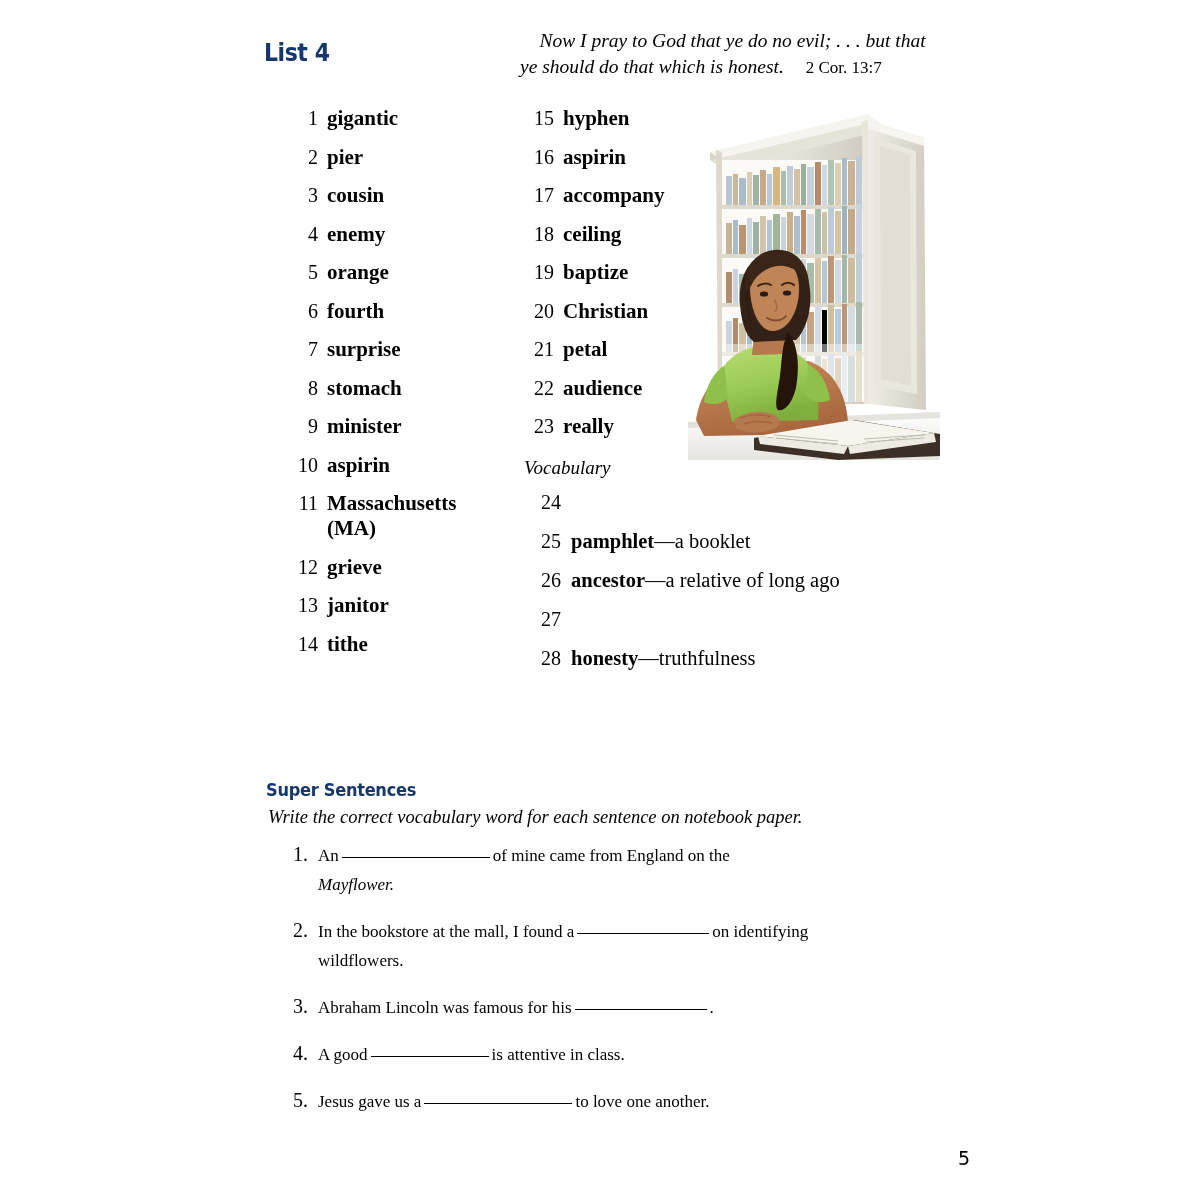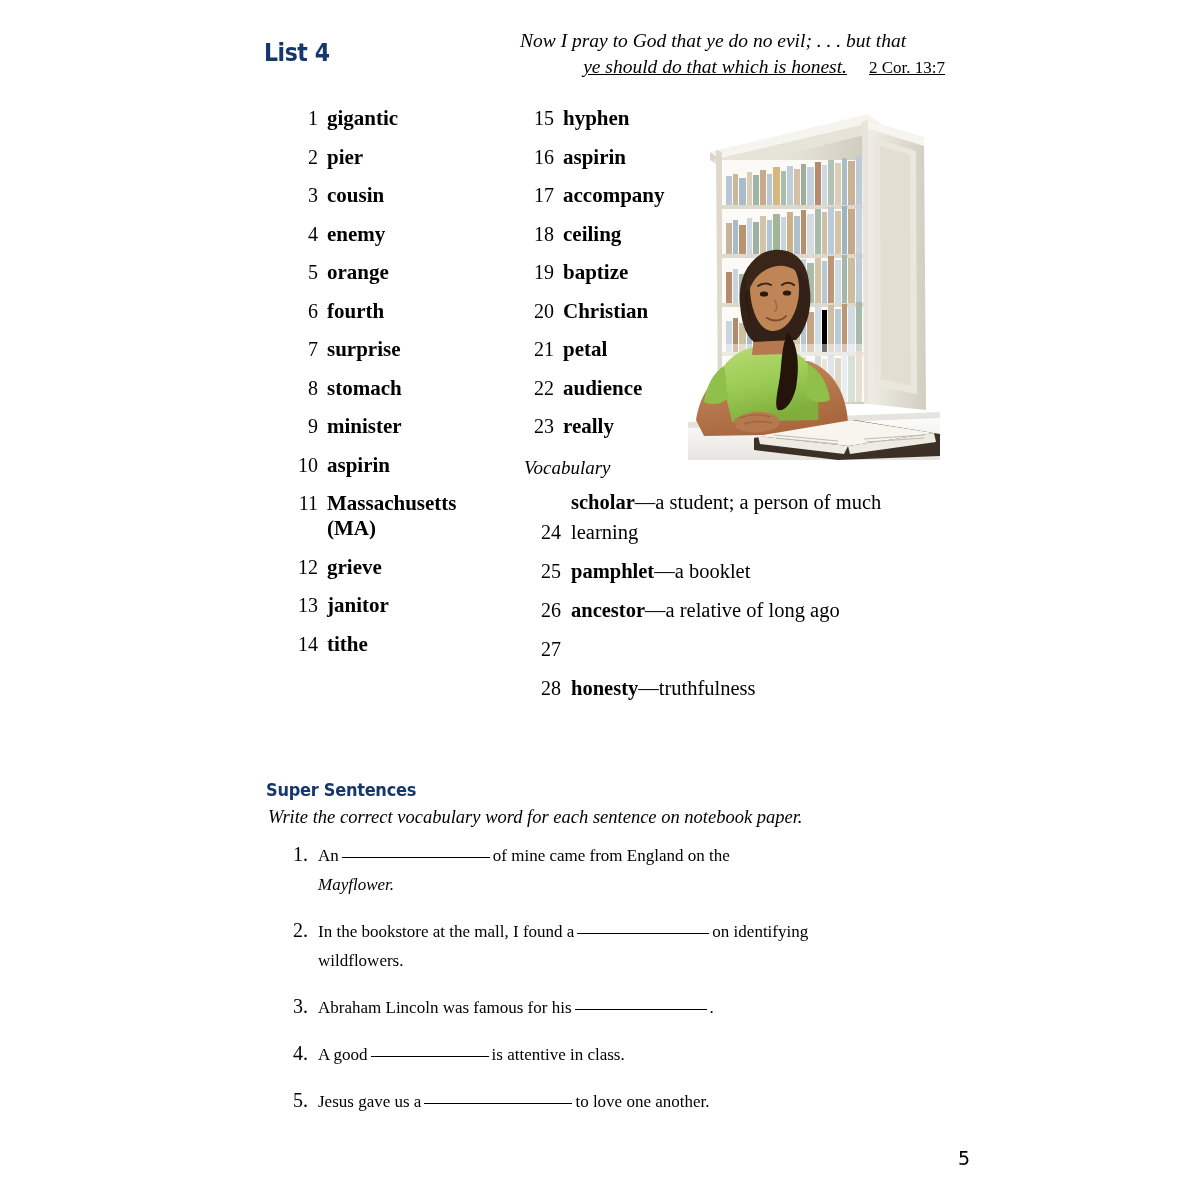--- a/index.html
+++ b/index.html
@@ -33,25 +33,24 @@
   #verse-block {
     position: absolute;
     left: 520px;
     top: 28px;
     width: 425px;
     text-align: right;
     font-style: italic;
     font-size: 19.5px;
     line-height: 26px;
   }
-  #verse-line-1 { display: block; text-align: left; white-space: nowrap; font-style: italic; }
+  #verse-line-1 { display: block; text-align: center; white-space: nowrap; font-style: italic; }
   #verse-line-2-row {
     display: block;
-    text-align: right;
-    text-decoration: underline;
+    text-align: left;
   }
   #verse-line-2 { font-style: italic; }
   #verse-ref {
     font-style: normal;
     font-size: 17px;
     margin-left: 22px;
   }
 
   
   .word-col {
@@ -298,21 +297,20 @@
     <span class="word-num">23</span>
     <span class="word-text">really</span>
   </div>
 </div>
 
 <div id="vocab-label">Vocabulary</div>
 
 <div id="vocab-list">
   <div class="vocab-row">
     <span class="vocab-num">24</span>
-    <span class="vocab-body"><span class="vocab-word">scholar</span><span class="vocab-def">—a student; a person of much learning</span></span>
   </div>
   <div class="vocab-row">
     <span class="vocab-num">25</span>
     <span class="vocab-body"><span class="vocab-word">pamphlet</span><span class="vocab-def">—a booklet</span></span>
   </div>
   <div class="vocab-row">
     <span class="vocab-num">26</span>
     <span class="vocab-body"><span class="vocab-word">ancestor</span><span class="vocab-def">—a relative of long ago</span></span>
   </div>
   <div class="vocab-row">

